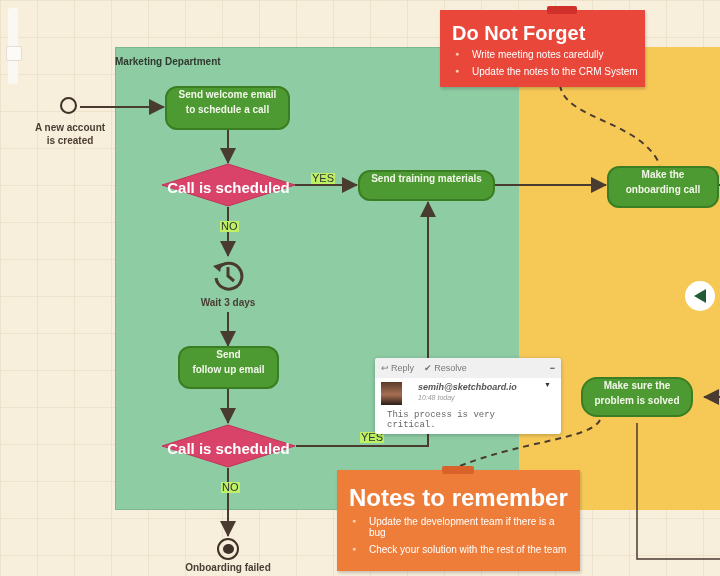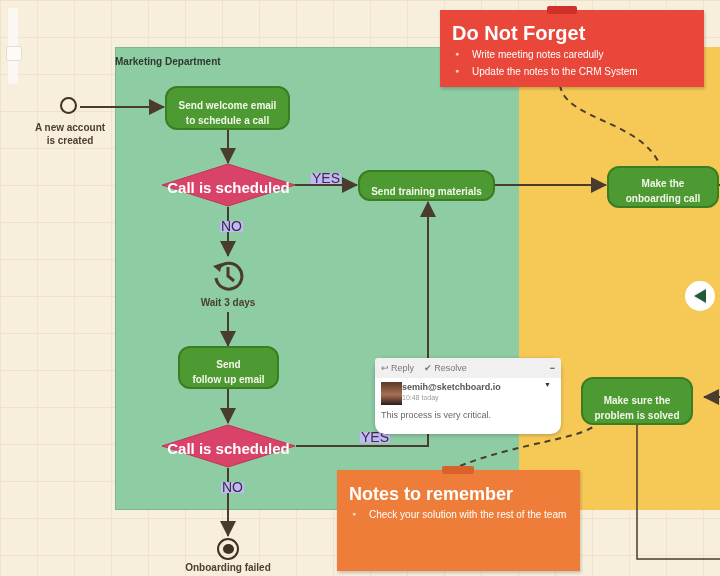--- a/index.html
+++ b/index.html
@@ -12,38 +12,38 @@
       linear-gradient(90deg, #efe2cb 1px, transparent 1px);
     background-size: 37px 37px;
   }
   .abs { position: absolute; }
   .lane-green { left: 115px; top: 47px; width: 405px; height: 463px; background: #8ecca4; border: 1px solid #7bb890; box-sizing: border-box; }
   .lane-yellow { left: 519px; top: 47px; width: 210px; height: 463px; background: #f6c957; }
   .lane-title { left: 115px; top: 56px; width: 405px; text-align: left; font-size: 10px; font-weight: bold; color: #2f3a2f; }
   .node {
     position: absolute; background: #4e9a32; border: 2px solid #3a7d22; border-radius: 12px;
     color: #f2f7ea; font-size: 10px; font-weight: bold; text-align: center;
-    display: flex; align-items: flex-end; justify-content: center; box-sizing: border-box; line-height: 1.45;
+    display: flex; align-items: flex-start; justify-content: center; box-sizing: border-box; line-height: 1.45;
   }
   .diamond { position: absolute; }
   .diamond-label { position: absolute; color: #fff; font-size: 15px; font-weight: bold; text-align: center; }
-  .edge-label { position: absolute; background: #c4b5fd; font-size: 14px; color: #333; padding: 0 1px; line-height: 11px; }
+  .edge-label { position: absolute; background: #bef264; font-size: 11px; color: #333; padding: 0 1px; line-height: 11px; }
   .caption { position: absolute; font-size: 10px; font-weight: bold; color: #4a3e33; text-align: center; line-height: 1.3; }
   .note {
     position: absolute; box-sizing: border-box; color: #fff;
     box-shadow: 1px 2px 3px rgba(0,0,0,0.2);
   }
   .note h2 { margin: 0; font-size: 20px; font-weight: bold; }
   .note ul { margin: 4px 0 0 0; padding-left: 20px; font-size: 10px; list-style: none; }
   .note li { margin: 0 0 6px 0; position: relative; }
   .note li::before { content: "●"; position: absolute; left: -17px; font-size: 7px; top: 1px; color: #f9d0b0; }
   .note .tape { position: absolute; height: 8px; border-radius: 2px; }
   .comment {
     position: absolute; left: 375px; top: 358px; width: 186px; height: 76px; background: #fff;
-    border-radius: 10px; box-shadow: 0 1px 4px rgba(0,0,0,0.25); font-size: 9px; color: #555;
+    border-radius: 3px; box-shadow: 0 1px 4px rgba(0,0,0,0.25); font-size: 9px; color: #555;
   }
   .comment .bar { height: 20px; background: #f0f0f0; display: flex; align-items: center; padding: 0 6px; gap: 10px; color: #777; border-radius: 3px 3px 0 0; }
   .slider-track { left: 8px; top: 8px; width: 10px; height: 76px; background: #fbf8f3; border-radius: 3px; }
   .slider-thumb { left: 6px; top: 46px; width: 14px; height: 13px; background: #fdfbf7; border: 1px solid #e3ddd2; border-radius: 2px; }
   .nav-btn { left: 685px; top: 281px; width: 30px; height: 30px; border-radius: 50%; background: #fff; display: flex; align-items: center; justify-content: center; }
 </style>
 </head>
 <body>
 
 <div class="abs slider-track"></div>
@@ -130,58 +130,59 @@
 </div>
 <div class="caption" style="left:168px;top:561px;width:120px;">Onboarding failed</div>
 
 <div class="node" style="left:607px;top:166px;width:112px;height:42px;">
   <div>
       <div>Make the</div>
       <div>onboarding call</div>
     </div>
 </div>
 
-<div class="node" style="left:581px;top:377px;width:112px;height:48px;">
+<div class="node" style="left:581px;top:377px;width:112px;height:40px;border-radius:16px;">
   <div>
       <div>Make sure the</div>
       <div>problem is solved</div>
     </div>
 </div>
 
 <div class="abs nav-btn">
   <svg width="14" height="16">
       <path d="M13,1 L1,8 L13,15 z" fill="#245a36"></path>
     </svg>
 </div>
 
-<div class="note" style="left:440px;top:10px;width:264px;height:77px;background:#e8473a;padding:12px 4px 0 12px;">
+<div class="note" style="left:440px;top:10px;width:205px;height:77px;background:#e8473a;padding:12px 4px 0 12px;">
   <div class="tape" style="left:107px;top:-4px;width:30px;background:#d0302a;"></div>
   <h2>Do Not Forget</h2>
   <ul>
     <li>Write meeting notes caredully</li>
     <li>Update the notes to the CRM System</li>
   </ul>
 </div>
 
 <div class="comment">
   <div class="bar">
     <span><span>↩</span> <span>Reply</span></span>
     <span><span>✔</span> <span>Resolve</span></span>
     <span style="margin-left:auto;font-weight:bold;color:#444;">−</span>
   </div>
-  <div style="display:flex;padding:4px 6px 0 6px;gap:0;position:relative;">
+  <div style="display:flex;padding:4px 6px 0 6px;gap:16px;position:relative;font-style:italic;">
     <div style="width:21px;height:23px;background:linear-gradient(#5a3a2a,#a66f52 55%,#2a1d18);"></div>
     <div>
       <div style="font-weight:bold;color:#555;">semih@sketchboard.io</div>
       <div style="font-size:7px;color:#999;margin-top:2px;">10:48 today</div>
     </div>
     <span style="position:absolute;right:10px;top:3px;font-size:7px;color:#333;">▼</span>
   </div>
-  <div style="padding:5px 6px;color:#666;">This process is very critical.</div>
+  <div style="padding:5px 12px;color:#666;font-family:Liberation Mono, monospace;">This process is very critical.</div>
 </div>
 
 <div class="note" style="left:337px;top:470px;width:243px;height:101px;background:#ef7d3a;padding:14px 12px 0 12px;">
   <div class="tape" style="left:105px;top:-4px;width:32px;background:#d8622a;"></div>
-  <h2 style="font-size:18px;">Notes to remember</h2>
+  <h2 style="font-size:24px;">Notes to remember</h2>
   <ul>
+    <li>Update the development team if there is a bug</li>
     <li>Check your solution with the rest of the team</li>
   </ul>
 </div>
 
 </body></html>

